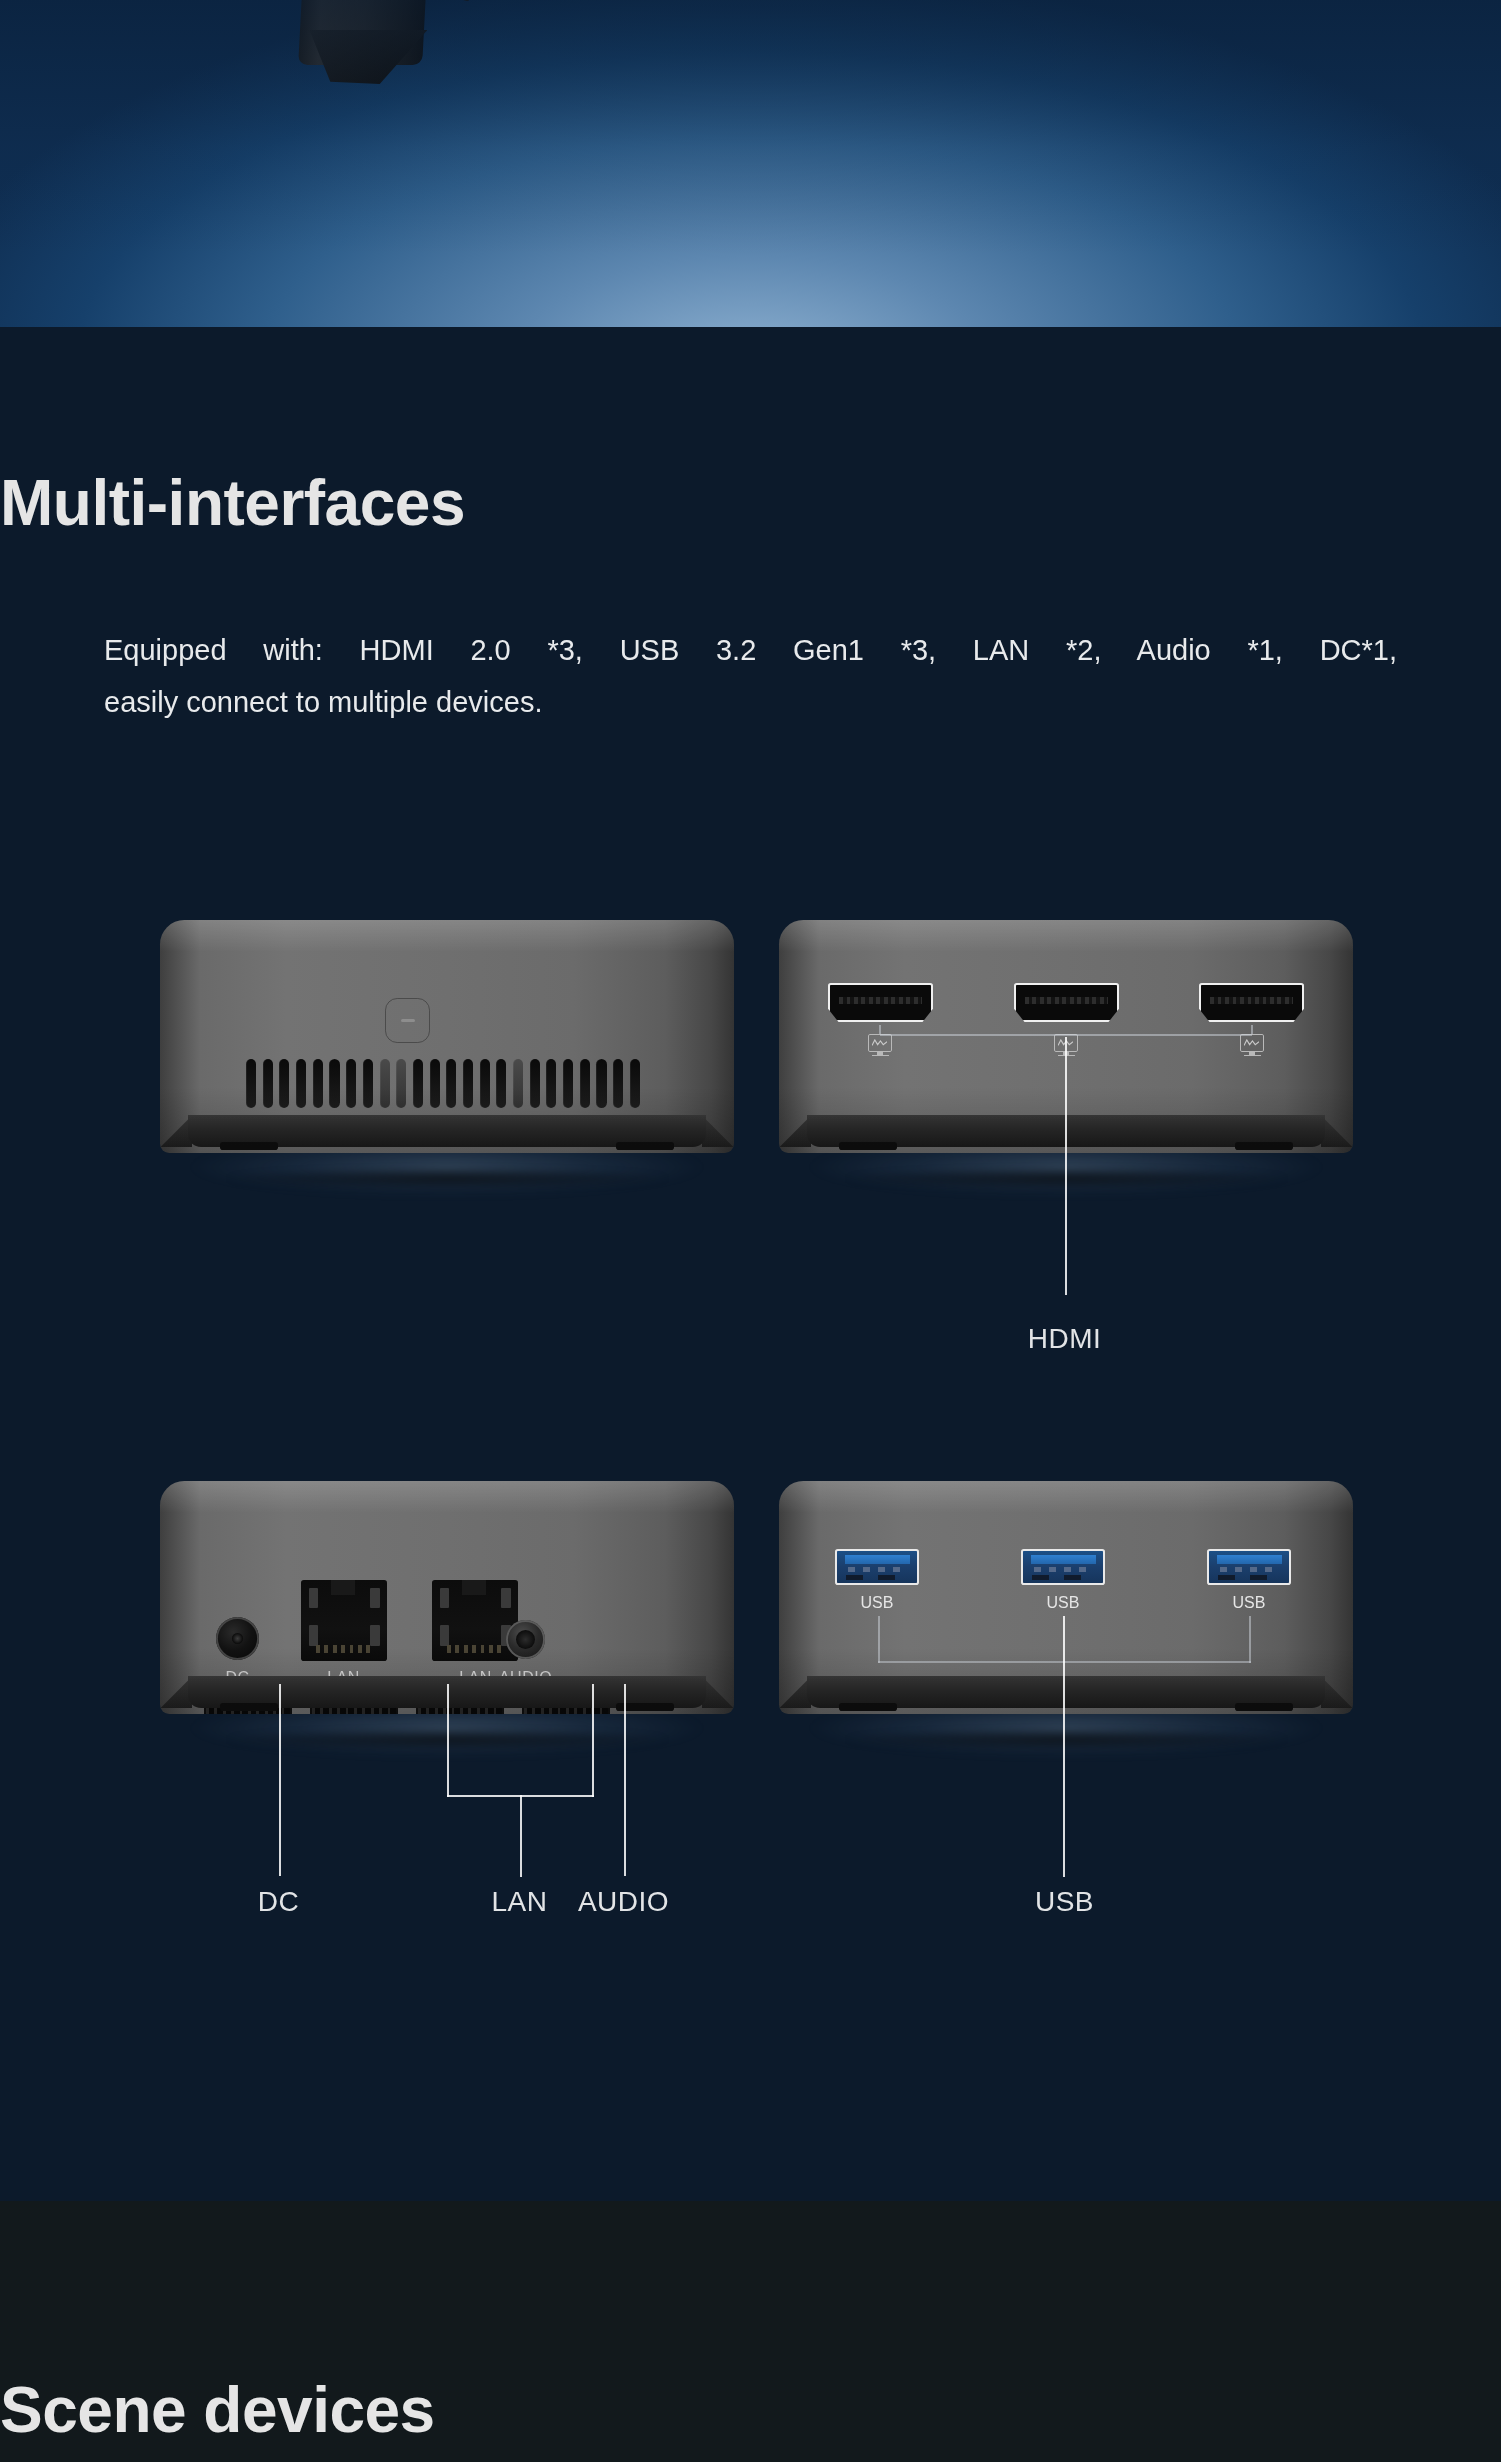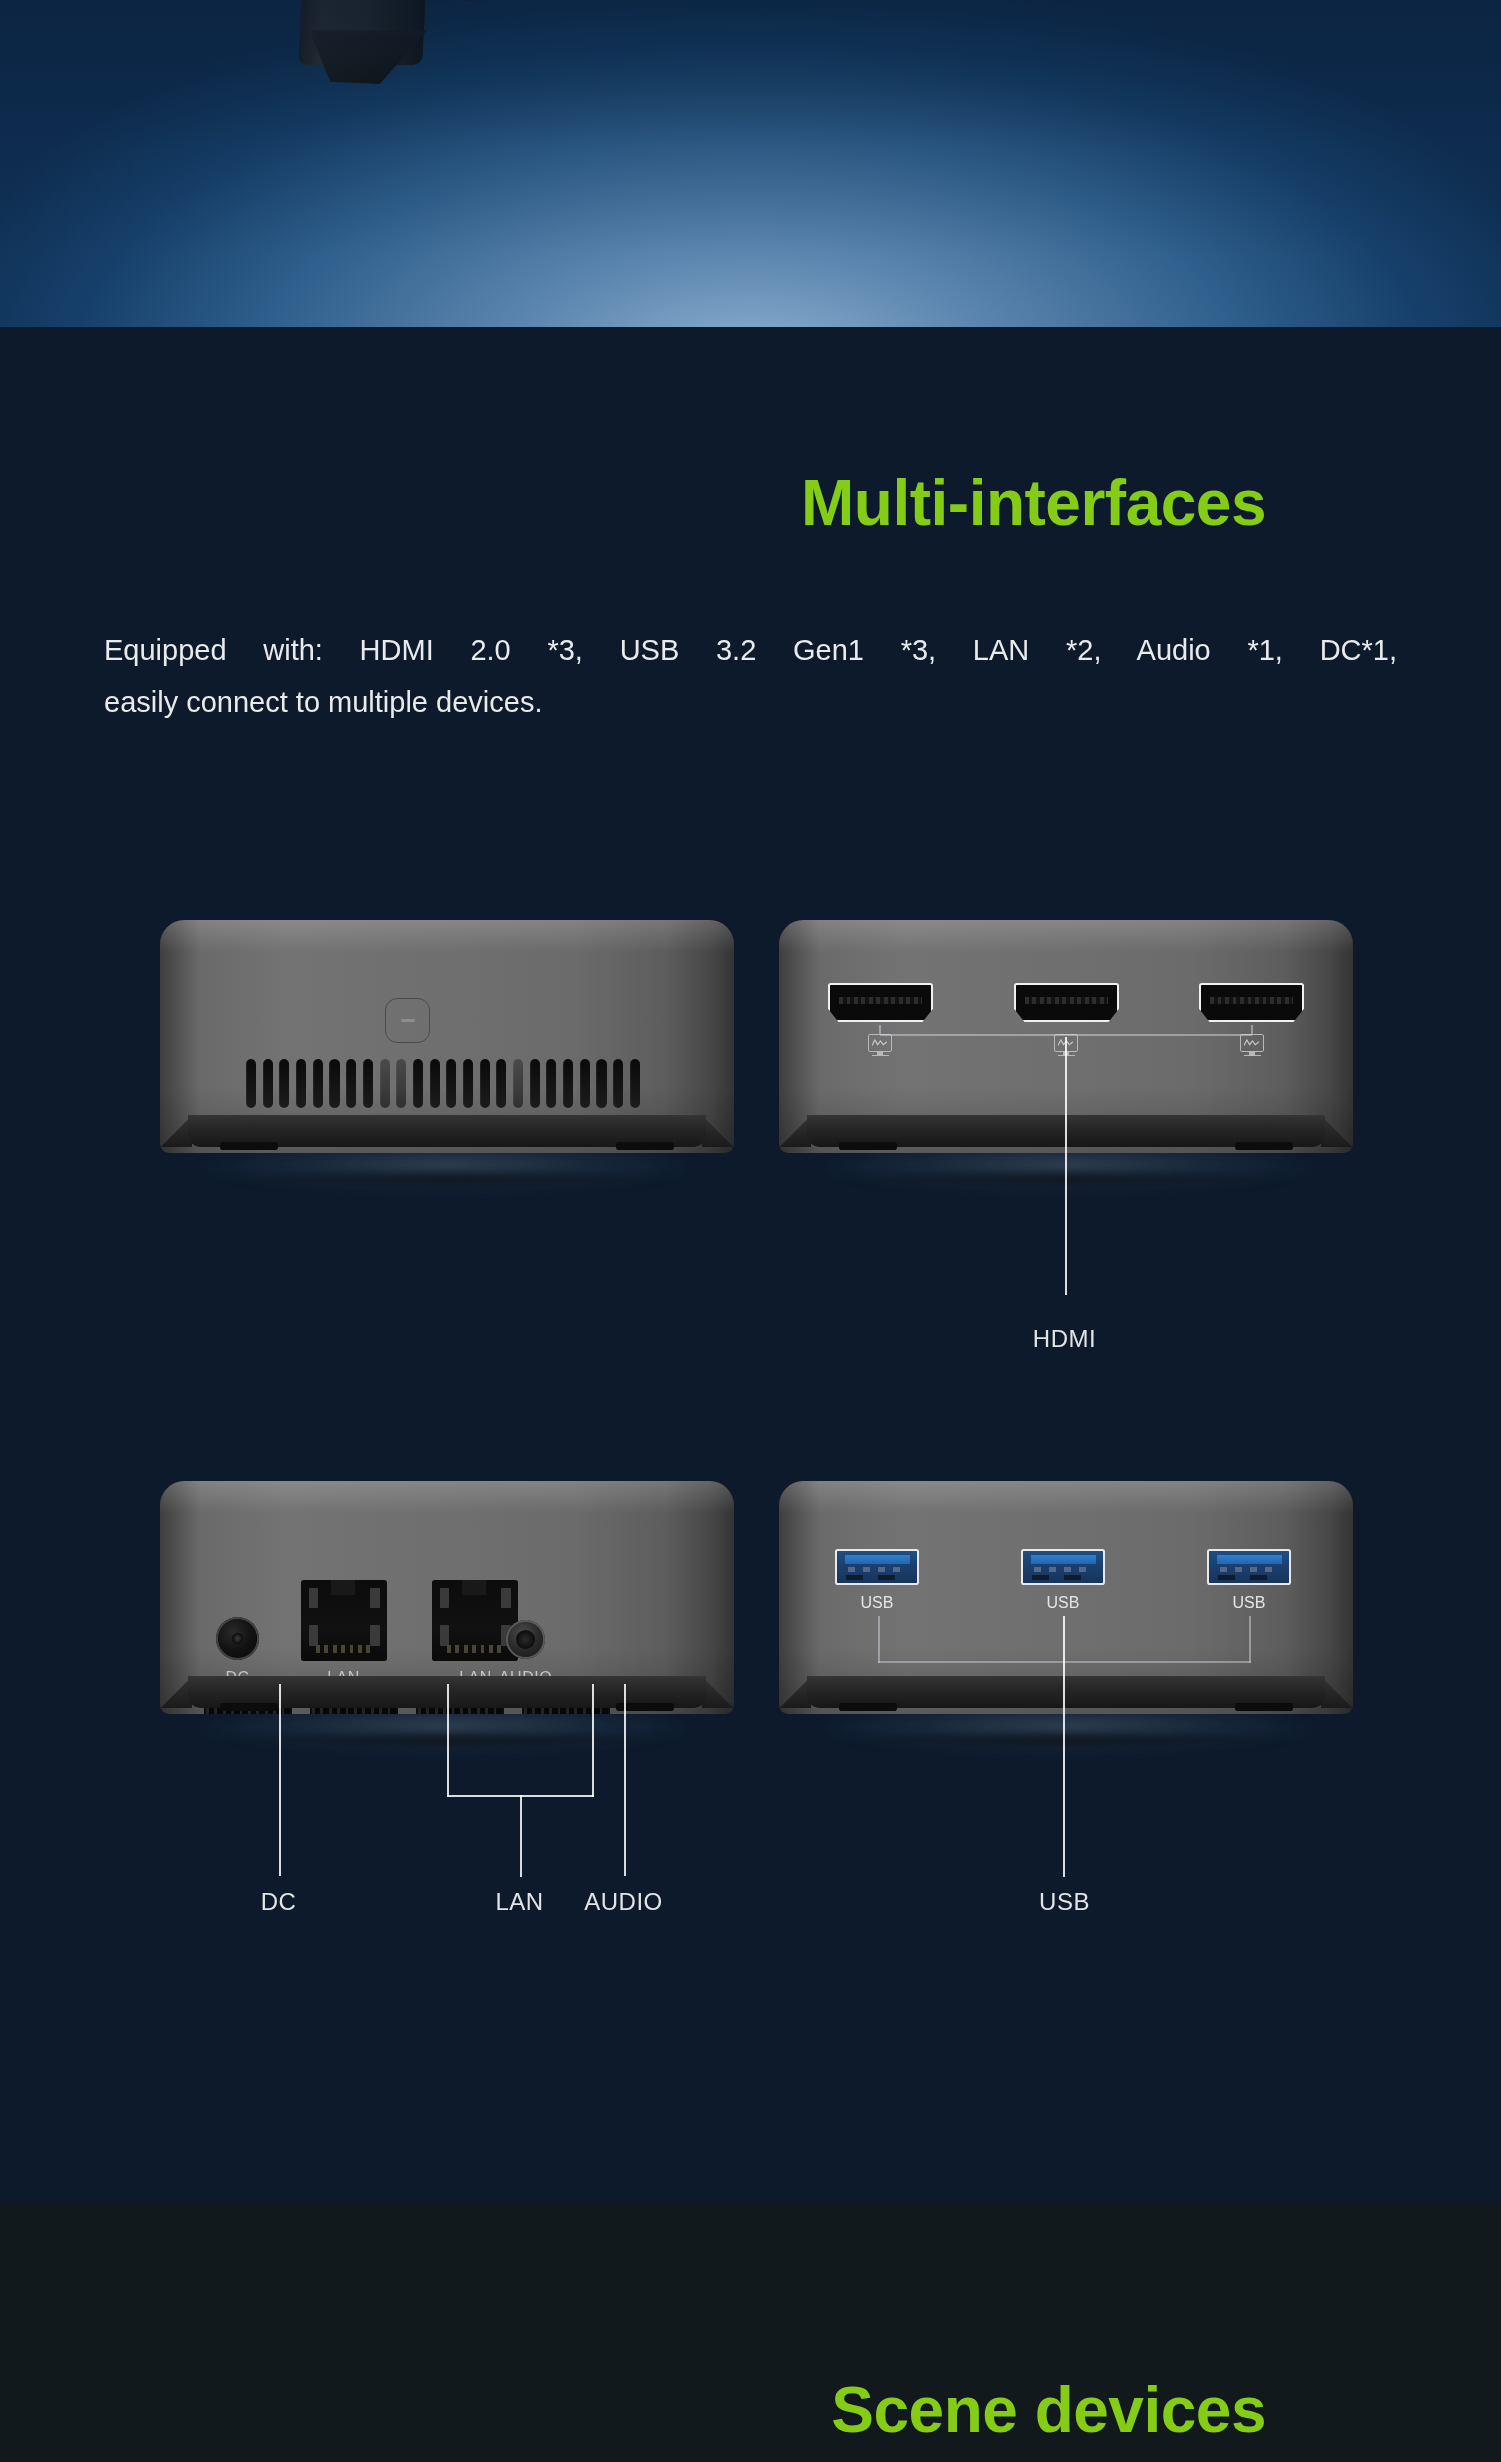--- a/index.html
+++ b/index.html
@@ -38,22 +38,22 @@
   }
   .bd-tip {
     position:absolute; left:26px; bottom:0; width:118px; height:54px;
     background:linear-gradient(150deg,#242424 0%,#191919 50%,#0e0e0e 100%);
     clip-path:polygon(0 0, 100% 0, 62% 100%, 20% 96%);
     transform:skewX(-3deg);
   }
 
   
   .section-title {
-    position:absolute; left:0; width:1266px; text-align:right;
-    color:#84cc16; font-weight:bold; letter-spacing:-0.5px;
+    position:absolute; left:0; width:1266px; text-align:left;
+    color:#e5e5e5; font-weight:bold; letter-spacing:-0.5px;
   }
   #title-multi { top:467px; font-size:64px; line-height:73px; }
   .lead {
     position:absolute; left:104px; top:624px; width:1293px;
     color:#e8eaec; font-size:29px; line-height:52px;
     text-align:justify; font-weight:400;
   }
   .lead span { display:block; }
   .lead .l1 { text-align-last:justify; }
 
@@ -259,21 +259,21 @@
   .vb1 { left:44px; } .vb2 { left:150px; } .vb3 { left:256px; } .vb4 { left:362px; }
 
   
   .lline { position:absolute; background:#ffffff; opacity:.85; }
   .lline.v { width:1.9px; }
   .lline.h { height:1.9px; }
   .lline.thin { opacity:.5; background:#cfd6dd; }
 
   .callout {
     position:absolute; text-align:center; color:#e2e4e6;
-    font-size:24px; line-height:41px; font-weight:400; letter-spacing:0.5px;
+    font-size:28px; line-height:41px; font-weight:400; letter-spacing:0.5px;
   }
 </style>
 </head>
 <body>
 
 <div class="page">
 
   <div class="banner">
     <div class="banner-device">
       <div class="bd-side"></div>

